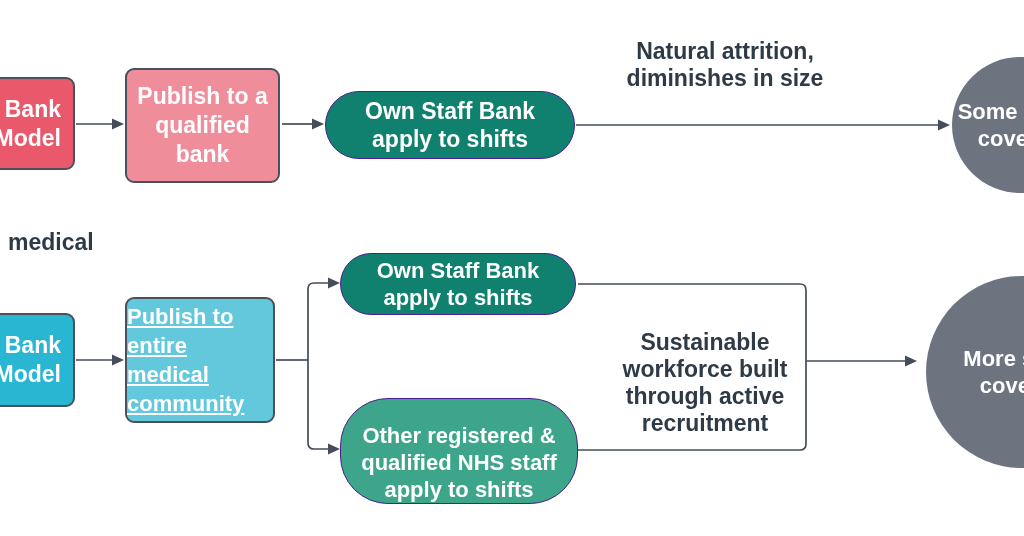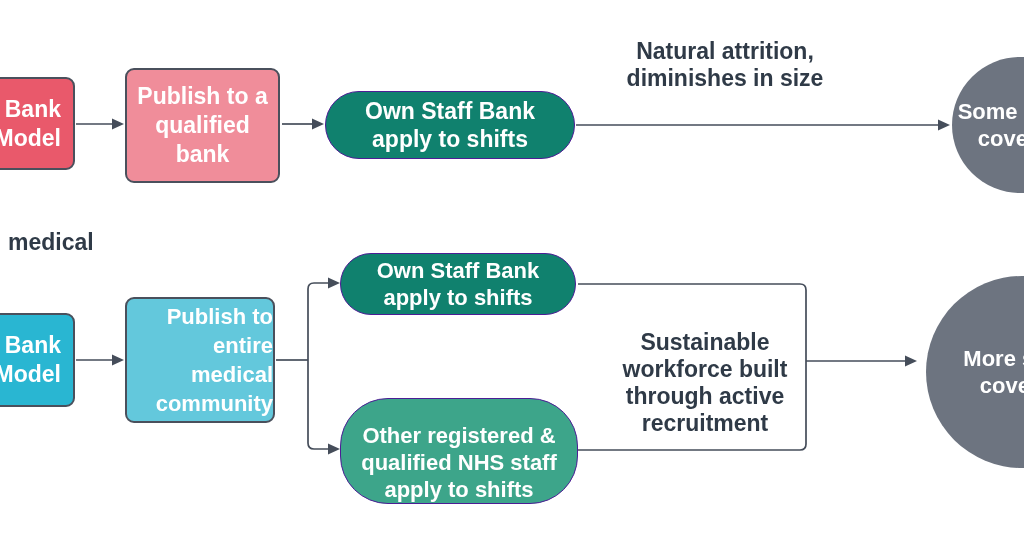--- a/index.html
+++ b/index.html
@@ -11,21 +11,21 @@
   .node{position:absolute;display:flex;flex-direction:column;justify-content:center;
         box-sizing:border-box;color:#ffffff;text-align:center;}
   .node span{display:block;}
   .box{border:2px solid #4a505c;border-radius:9px;}
   .src{align-items:flex-end;padding-right:12px;text-align:right;
        font-size:23px;line-height:29px;}
   .src-top{left:-85px;top:77px;width:160px;height:93px;background:#e9596b;}
   .pub-top{left:125px;top:68px;width:155px;height:115px;background:#f08d9a;
            font-size:23px;line-height:29px;align-items:center;}
   .pub-bottom{left:125px;top:297px;width:150px;height:126px;background:#63c8dc;
-           font-size:22px;line-height:29px;align-items:flex-end;}
+           font-size:22px;line-height:29px;align-items:flex-start;text-decoration:underline;}
   .src-bottom{left:-85px;top:313px;width:160px;height:94px;background:#29b6d2;}
   .pill{border:1px solid #4c1d95;align-items:center;}
   .pill-top{left:325px;top:91px;width:250px;height:68px;border-radius:34px;
             background:#10816e;font-size:23px;line-height:28px;}
   .pill-own{left:340px;top:253px;width:236px;height:62px;border-radius:31px;
             background:#10816e;font-size:22px;line-height:27px;}
   .pill-other{left:340px;top:398px;width:238px;height:106px;border-radius:48px;
             background:#3da58a;font-size:22px;line-height:27px;justify-content:flex-end;}
   .circle{border-radius:50%;align-items:center;font-size:22px;line-height:27px;background:#6d7480;}
   .circle-top{left:952px;top:57px;width:136px;height:136px;}

